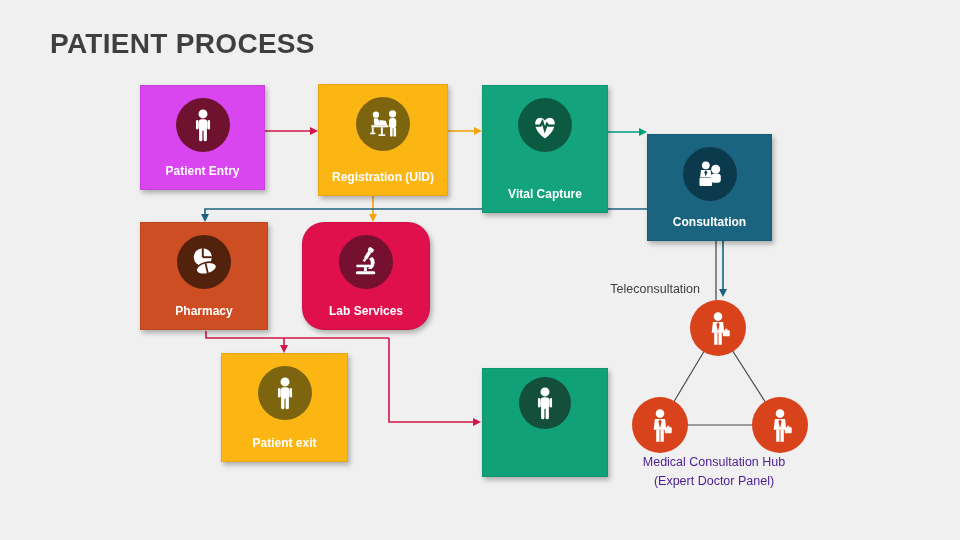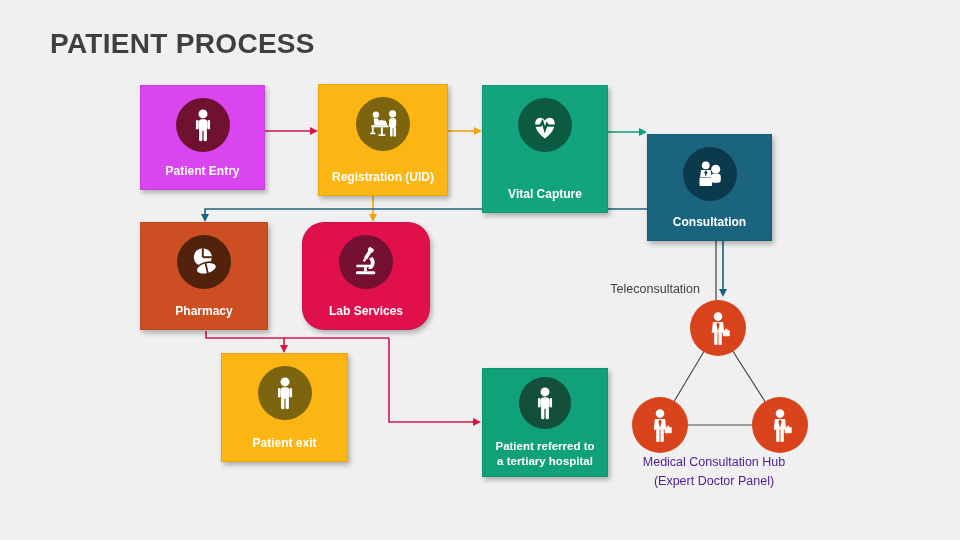--- a/index.html
+++ b/index.html
@@ -187,24 +187,20 @@
     <div class="ncircle" style="top: 8px; width: 52px; height: 52px; background: rgb(19, 79, 58);">
       <svg class="icon" viewBox="0 0 24 24" fill="#fff">
         <circle cx="12" cy="4.6" r="3"></circle>
         <rect x="8.9" y="8.2" width="6.2" height="7.6" rx="2.4"></rect>
         <rect x="7.3" y="8.6" width="1.6" height="6.4" rx="0.8"></rect>
         <rect x="15.1" y="8.6" width="1.6" height="6.4" rx="0.8"></rect>
         <rect x="9.4" y="14.5" width="2.2" height="8.3" rx="1"></rect>
         <rect x="12.4" y="14.5" width="2.2" height="8.3" rx="1"></rect>
       </svg>
     </div>
-    <div class="nlabel2">
-      <div>Patient referred to</div>
-      <div>a tertiary hospital</div>
-    </div>
   </div>
 
   <div class="side-text tele-label" style="color: rgb(64, 64, 64); margin-top: 16px;">Teleconsultation</div>
 
   <div class="hub-circle" style="left: 690px; top: 300px; background: rgb(216, 67, 28);">
     <svg class="icon" viewBox="0 0 24 24">
       <circle cx="12" cy="4.8" r="2.7" fill="#fff"></circle>
       <path d="M8.8 8.2 L15.2 8.2 L16 15 L8 15 Z" fill="#fff"></path>
       <path d="M12 8.2 l1 1.6 -1 4.4 -1 -4.4 z" fill="#d8431c"></path>
       <rect x="9.6" y="15" width="2.1" height="7.6" fill="#fff"></rect>

